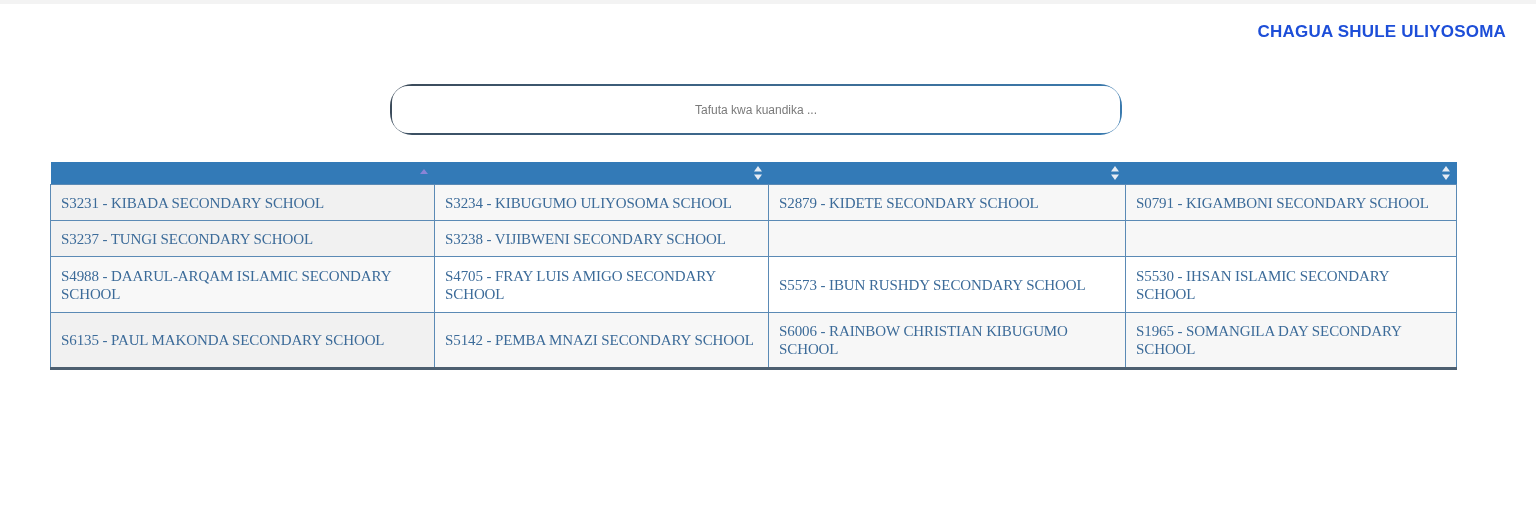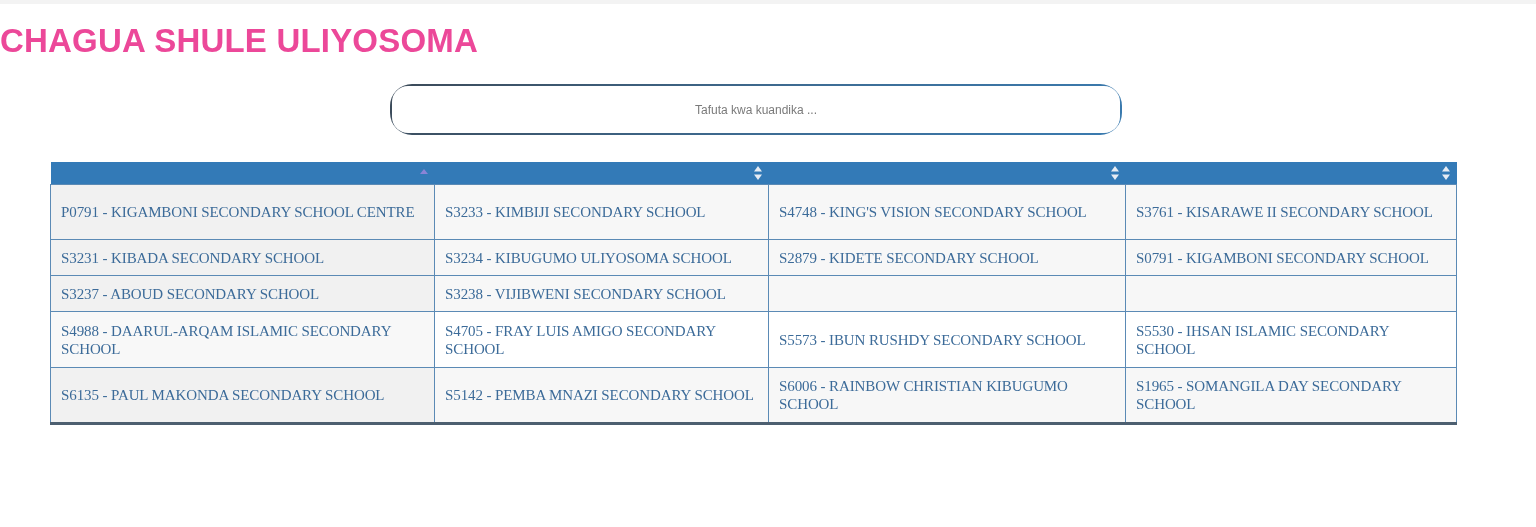--- a/index.html
+++ b/index.html
@@ -17,25 +17,25 @@
   .top-strip {
     position: absolute;
     left: 0; top: 0;
     width: 1536px; height: 4px;
     background: #f3f3f3;
   }
   .page-title {
     position: absolute;
     left: 0; top: 22px;
     width: 1506px;
-    text-align: left;
+    text-align: right;
     font-family: "Liberation Sans", sans-serif;
     font-weight: bold;
-    font-size: 33px;
-    color: #ec4899;
+    font-size: 17px;
+    color: #1d4ed8;
     letter-spacing: 0.2px;
   }
   .search-wrap {
     position: absolute;
     left: 390px; top: 84px;
     width: 732px; height: 51px;
     border-radius: 22px;
     background: linear-gradient(135deg, #3c4a58 0%, #3d6d95 55%, #3a7bb0 100%);
     padding: 2px;
     box-sizing: border-box;
@@ -149,34 +149,28 @@
       </th>
       <th>
         <svg class="sort-icon" viewBox="0 0 10 16">
           <polygon points="5,1 9,6.5 1,6.5" fill="#e6ecf4"></polygon>
           <polygon points="5,15 9,9.5 1,9.5" fill="#e6ecf4"></polygon>
         </svg>
       </th>
     </tr>
   </thead>
   <tbody>
-    <tr class="odd" style="height:55px">
-      <td class="sorted">P0791 - KIGAMBONI SECONDARY SCHOOL CENTRE</td>
-      <td>S3233 - KIMBIJI SECONDARY SCHOOL</td>
-      <td>S4748 - KING'S VISION SECONDARY SCHOOL</td>
-      <td>S3761 - KISARAWE II SECONDARY SCHOOL</td>
-    </tr>
     <tr class="odd" style="height:36px">
       <td class="sorted">S3231 - KIBADA SECONDARY SCHOOL</td>
       <td>S3234 - KIBUGUMO ULIYOSOMA SCHOOL</td>
       <td>S2879 - KIDETE SECONDARY SCHOOL</td>
       <td>S0791 - KIGAMBONI SECONDARY SCHOOL</td>
     </tr>
     <tr class="odd" style="height:36px">
-      <td class="sorted">S3237 - ABOUD SECONDARY SCHOOL</td>
+      <td class="sorted">S3237 - TUNGI SECONDARY SCHOOL</td>
       <td>S3238 - VIJIBWENI SECONDARY SCHOOL</td>
       <td class="empty"></td>
       <td class="empty"></td>
     </tr>
     <tr class="even" style="height:56px">
       <td class="sorted">S4988 - DAARUL-ARQAM ISLAMIC SECONDARY SCHOOL</td>
       <td>S4705 - FRAY LUIS AMIGO SECONDARY SCHOOL</td>
       <td>S5573 - IBUN RUSHDY SECONDARY SCHOOL</td>
       <td>S5530 - IHSAN ISLAMIC SECONDARY SCHOOL</td>
     </tr>

